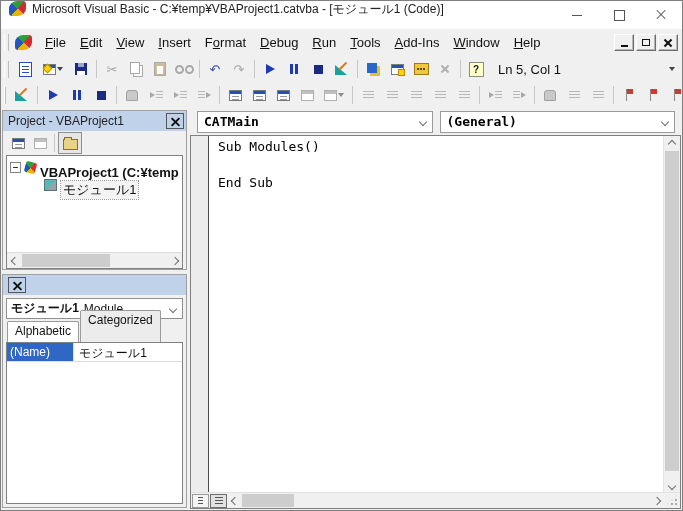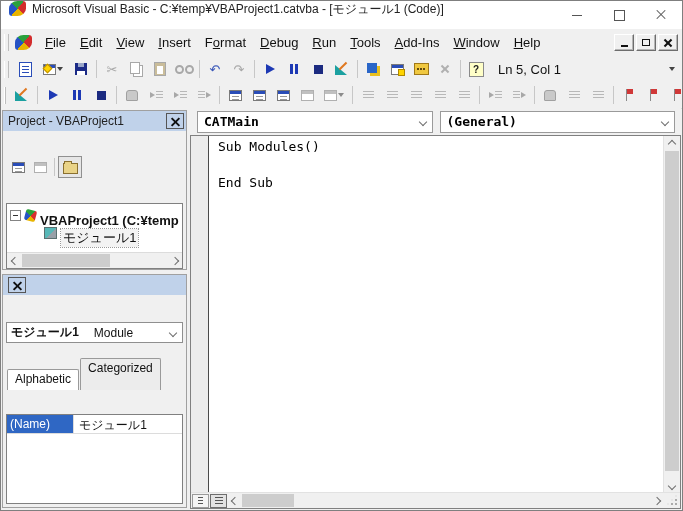--- a/index.html
+++ b/index.html
@@ -84,21 +84,21 @@
   .ic-step .blk{width:7px;height:8px;background:repeating-linear-gradient(#b8b8b8 0 1px,transparent 1px 3px);}
   .ic-lines{width:11px;height:9px;background:repeating-linear-gradient(#b8b8b8 0 1px,transparent 1px 3px);}
   .ic-flag{position:relative;width:10px;height:12px;}
   .ic-flag:before{content:"";position:absolute;left:2px;top:0;width:1px;height:12px;background:#8a8a8a;}
   .ic-flag:after{content:"";position:absolute;left:3px;top:0;width:6px;height:5px;background:#d03838;}
   .ln-status{font-size:13px;color:#111;margin-left:10px;white-space:nowrap;}
   .spacer{flex:1;}
 
   
   .leftcol{position:absolute;top:107px;left:0;width:188px;bottom:1px;background:var(--toolbar_bg,#f0f0f0);display:flex;flex-direction:column;padding:2px 2px 1px 1px;box-sizing:border-box;}
-  .panel{border:1px solid #a0a0a0;display:flex;flex-direction:column;background:var(--toolbar_bg,#f0f0f0);box-sizing:border-box;gap:24px;}
+  .panel{border:1px solid #a0a0a0;display:flex;flex-direction:column;background:var(--toolbar_bg,#f0f0f0);box-sizing:border-box;}
   .proj-panel{height:160px;margin-bottom:4px;}
   .props-panel{flex:1;min-height:0;}
   .pcaption{height:20px;background:var(--caption_bg,#c0d2ea);display:flex;align-items:center;padding:0 2px 0 5px;flex:none;}
   .pcaption .ptitle{font-size:12px;color:#222;flex:1;white-space:nowrap;overflow:hidden;}
   .xbtn{width:16px;height:14px;display:flex;align-items:center;justify-content:center;border:1px solid #555;background:transparent;}
   .x-g{position:relative;width:9px;height:9px;}
   .x-g:before,.x-g:after{content:"";position:absolute;left:-1px;top:4px;width:11px;height:2px;background:#111;}
   .x-g:before{transform:rotate(45deg);} .x-g:after{transform:rotate(-45deg);}
   .ptoolbar{height:24px;display:flex;align-items:center;padding-left:4px;flex:none;}
   .ptb-btn{width:22px;height:20px;display:flex;align-items:center;justify-content:center;}
@@ -117,21 +117,21 @@
   .tlabel.sel{outline:1px dotted #9a9a9a;background:#f3f3f3;padding:0 2px;}
   .sb-h{height:15px;background:var(--toolbar_bg,#f0f0f0);border-top:1px solid #dcdcdc;display:flex;align-items:center;flex:none;}
   .sb-btn{width:15px;height:15px;display:flex;align-items:center;justify-content:center;flex:none;}
   .chev{width:5px;height:5px;border-right:1px solid #6e6e6e;border-bottom:1px solid #6e6e6e;}
   .ch-l{transform:rotate(135deg);} .ch-r{transform:rotate(-45deg);}
   .ch-u{transform:rotate(-135deg);} .ch-d{transform:rotate(45deg);}
   .sb-thumb{height:13px;background:#cdcdcd;flex:none;}
 
   .objcombo{height:19px;margin:3px 3px 2px;border:1px solid #8f8f8f;background:#fff;display:flex;align-items:center;padding-left:4px;flex:none;}
   .objcombo .nm{font-size:12px;font-weight:bold;color:#111;}
-  .objcombo .ty{font-size:12px;color:#111;margin-left:15px;flex:1;}
+  .objcombo .ty{font-size:12px;color:#111;margin-left:5px;flex:1;}
   .tabs{display:flex;align-items:flex-end;height:21px;padding-left:4px;flex:none;}
   .tab{font-size:12px;color:#111;padding:2px 7px 15px;border:1px solid #9a9a9a;border-bottom:none;background:#ececec;border-radius:2px 2px 0 0;margin-right:1px;}
   .tab.active{background:#fff;position:relative;z-index:2;padding-bottom:4px;}
   .propgrid{flex:1;min-height:0;margin:0 3px 3px;border:1px solid #808080;background:#fff;overflow:hidden;position:relative;z-index:1;}
   .prow{height:18px;display:flex;border-bottom:1px solid #dcdcdc;font-size:12px;}
   .pkey{width:66px;background:var(--selection_bg,#2f67c4);color:#fff;padding:2px 3px 0;box-sizing:border-box;}
   .pval{flex:1;color:#111;padding:2px 0 0 5px;border-left:1px solid #dcdcdc;}
 
   
   .codewin{position:absolute;top:107px;left:188px;right:1px;bottom:1px;background:var(--toolbar_bg,#f0f0f0);}

